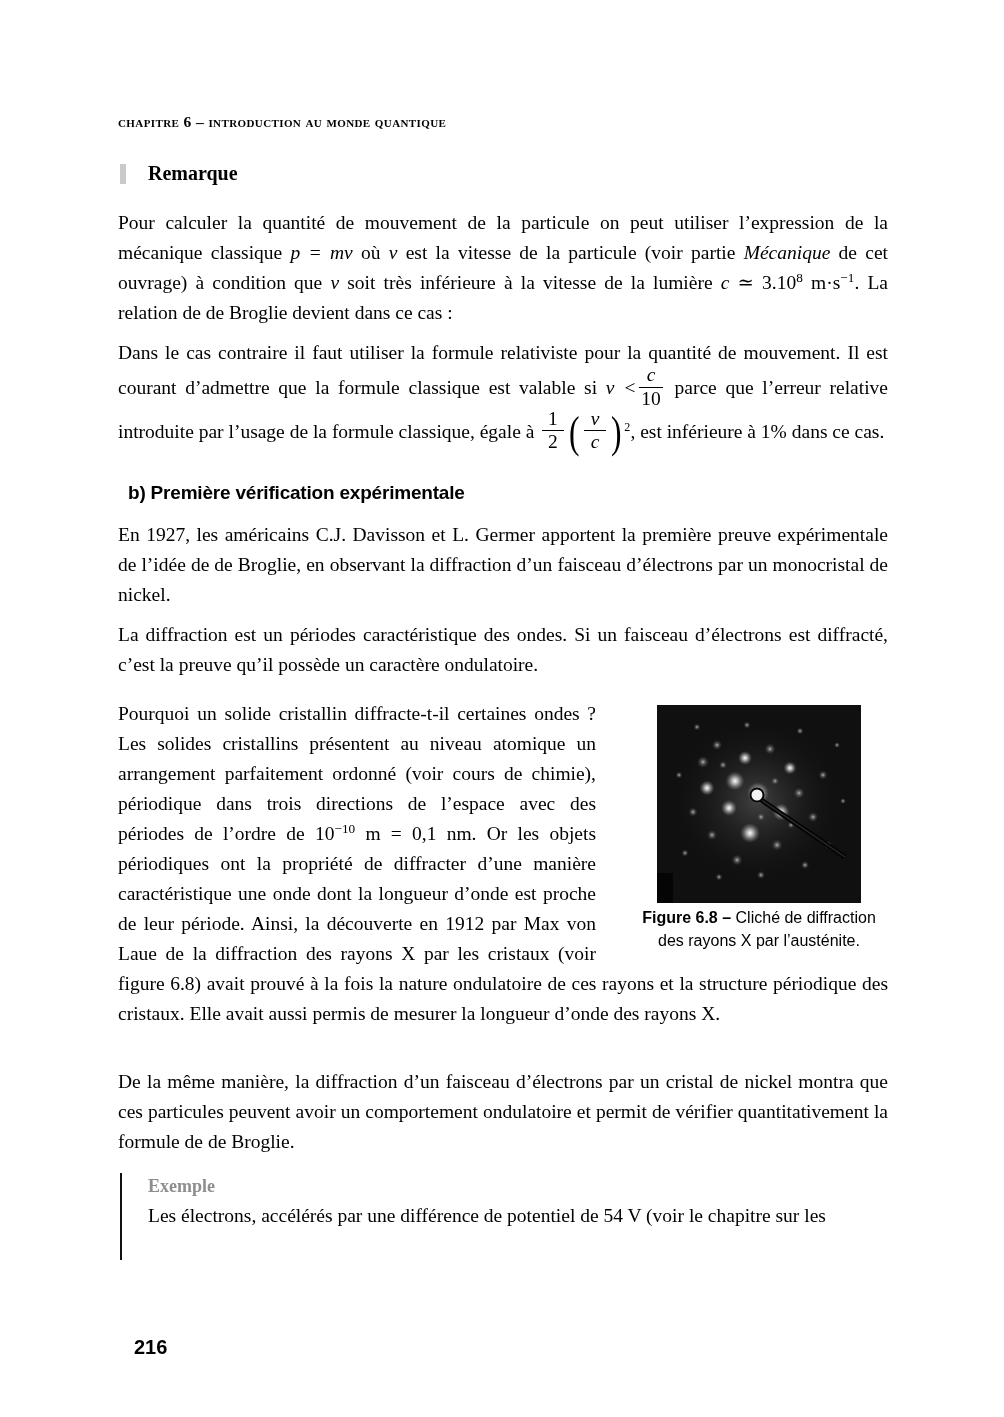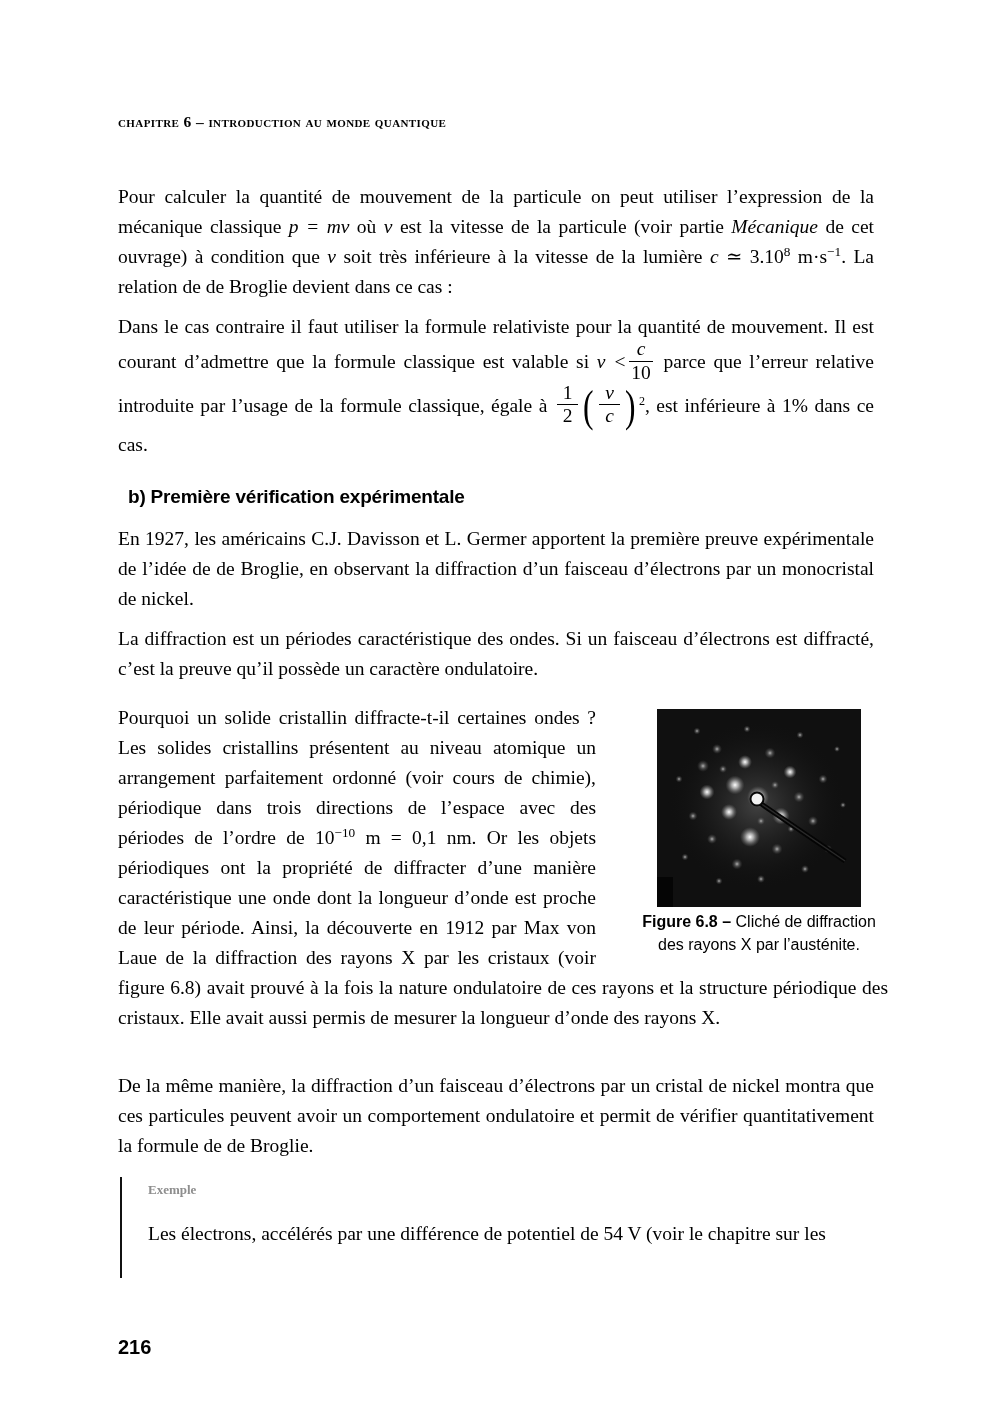--- a/index.html
+++ b/index.html
@@ -33,21 +33,21 @@
 
   
   .content {
     position: absolute;
     left: 118px;
     top: 160px;
     width: 770px;
   }
 
   p.body {
-    margin: 0 14px 0 0;
+    margin: 0 0 0 0;
     font-size: 19.5px;
     line-height: 30px;
     text-align: justify;
     text-justify: inter-word;
     hyphens: manual;
   }
   p.body + p.body { margin-top: 10px; }
 
   .it { font-style: italic; }
 
@@ -202,54 +202,54 @@
   }
   .exemple-block .rule {
     position: absolute;
     left: 2px;
     top: 0px;
     bottom: -28px;
     width: 2px;
     background: #111;
   }
   .exemple-title {
-    font-size: 13px;
+    font-size: 18px;
     font-weight: bold;
     color: #8e8e8e;
     line-height: 26px;
-    margin-bottom: 14px;
   }
   .exemple-line {
     font-size: 19.5px;
     line-height: 33px;
   }
 
   
   .folio {
     position: absolute;
-    left: 118px;
+    left: 134px;
     top: 1336px;
     font-family: "Liberation Sans", "DejaVu Sans", sans-serif;
     font-weight: bold;
     font-size: 20px;
   }
 
   .clearfix::after { content: ""; display: block; clear: both; }
 </style>
 </head>
 <body>
 
 <div class="page">
 
   <div class="running-head">Chapitre 6 – Introduction au monde quantique</div>
 
   <div class="content">
 
     <div class="remarque-block">
       <span class="rule"></span>
+      <div class="remarque-title">Remarque</div>
     </div>
 
     <p class="body"><span>Pour calculer la quantité de mouvement de la particule on peut utiliser l’expression de la mécanique classique </span><span class="it">p = mv</span><span> où </span><span class="it">v</span><span> est la vitesse de la particule (voir partie </span><span class="it">Mécanique</span><span> de cet ouvrage) à condition que </span><span class="it">v</span><span> soit très inférieure à la vitesse de la lumière </span><span class="it">c</span><span> ≃ 3.10</span><sup class="ex">8</sup><span> m·s</span><sup class="ex">−1</sup><span>. La relation de de Broglie devient dans ce cas :</span></p>
 
 
     <p class="body"><span>Dans le cas contraire il faut utiliser la formule relativiste pour la quantité de mouvement. Il est courant d’admettre que la formule classique est valable si </span><span class="it">v &lt;</span><span class="frac">
           <span class="num it">c</span>
           <span class="bar"></span>
           <span class="den">10</span>
         </span><span> parce que l’erreur relative introduite par l’usage de la formule classique, égale à </span><span class="tallfrac">

